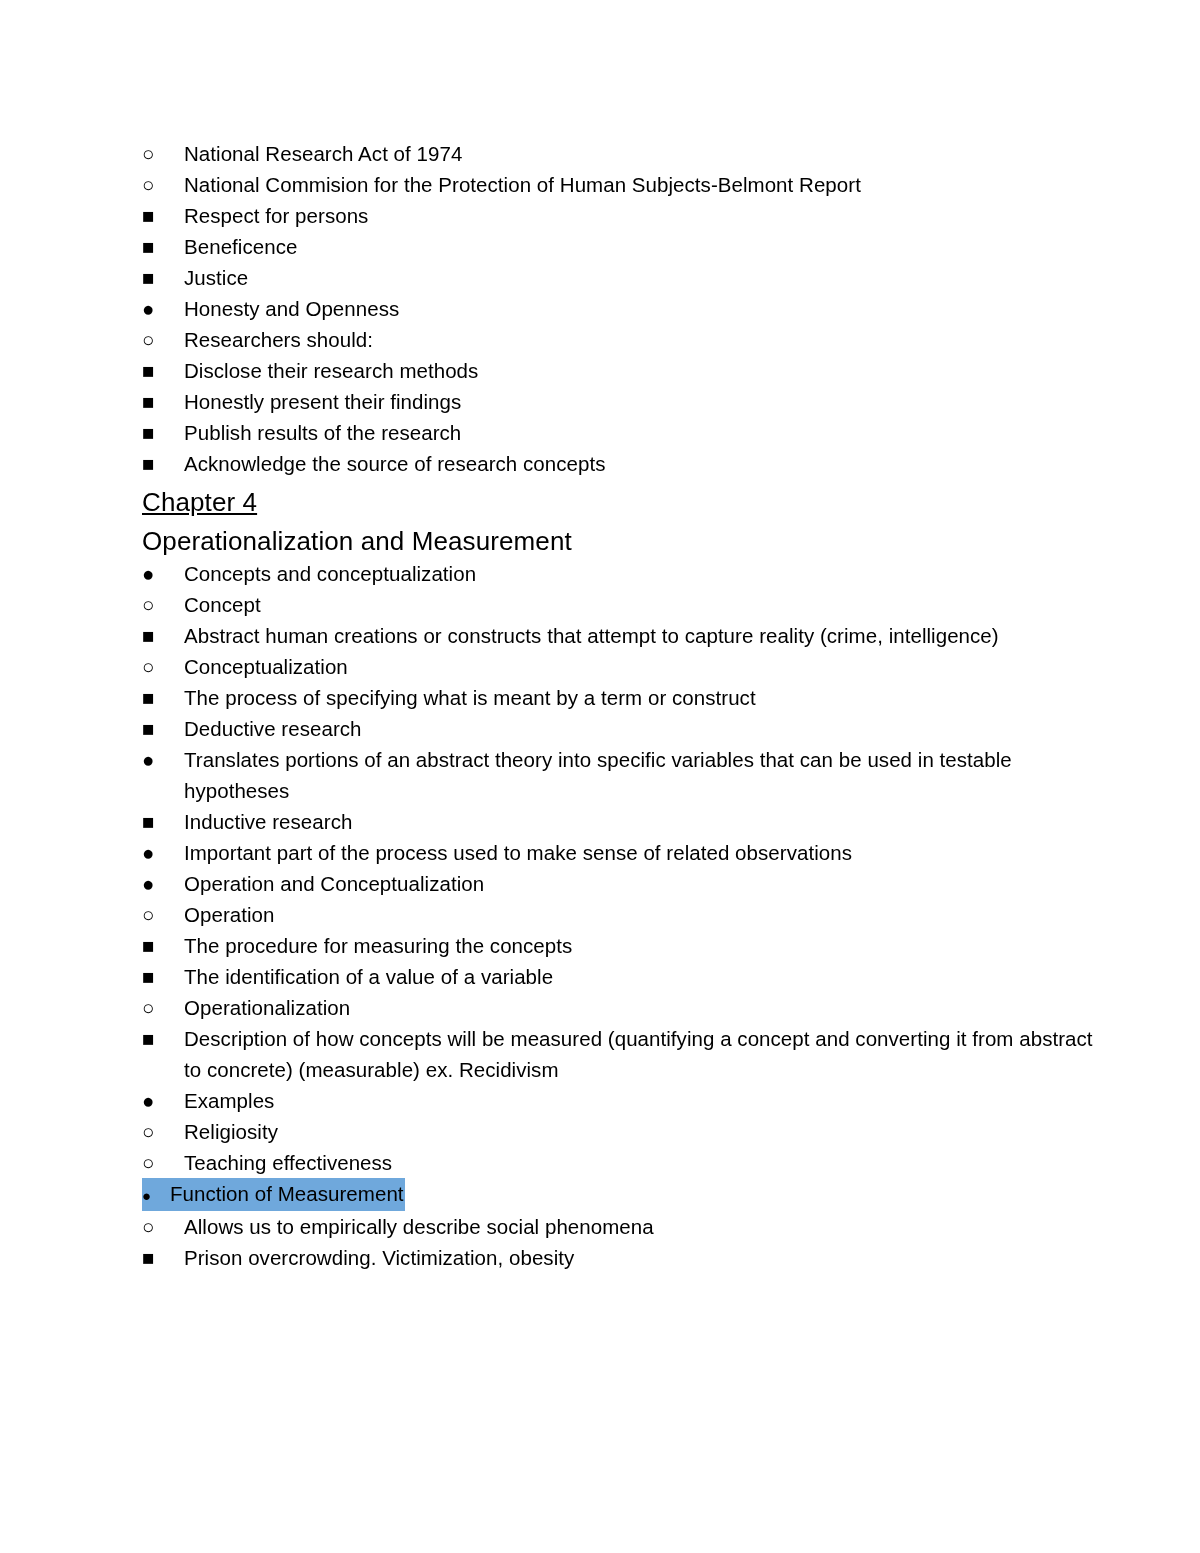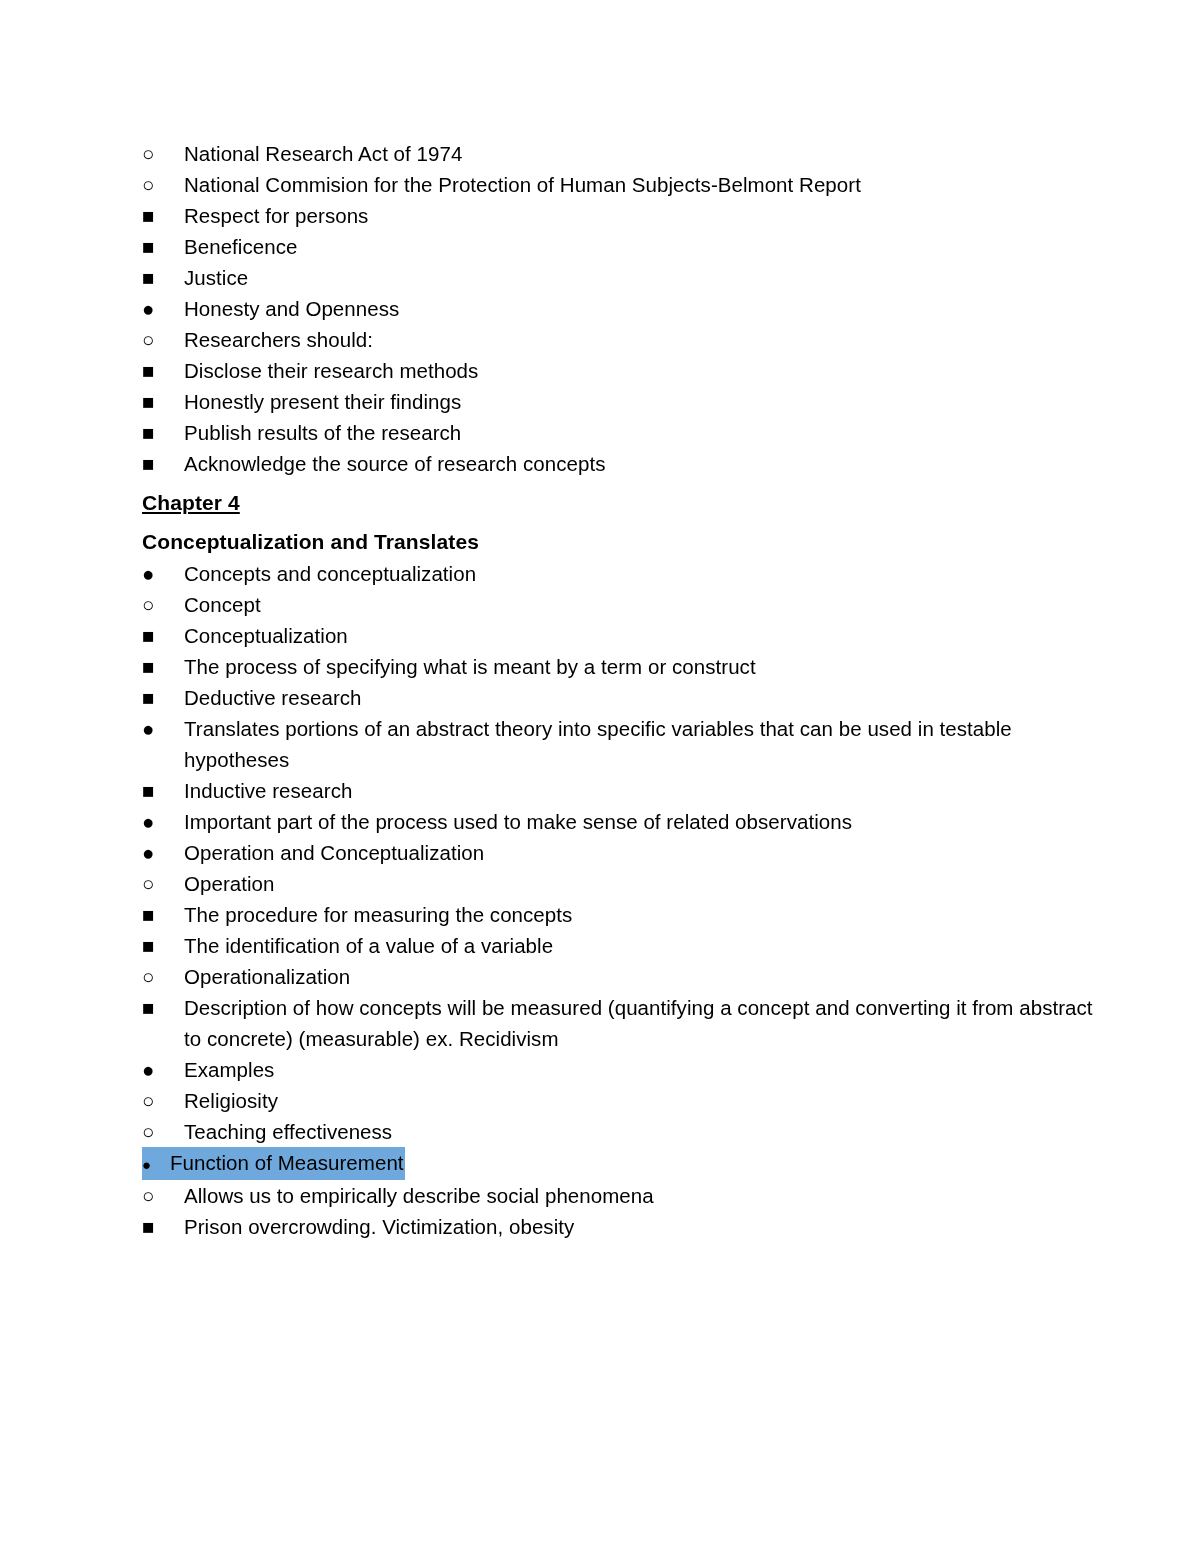--- a/index.html
+++ b/index.html
@@ -22,22 +22,22 @@
   }
   .doc-body {
     position: absolute;
     left: 142px;
     top: 138px;
     width: 960px;
   }
 
   
   .heading {
-    font-size: 21px;
-    font-weight: bold;
+    font-size: 26px;
+    font-weight: normal;
     line-height: 31px;
     letter-spacing: 0.1px;
     white-space: nowrap;
     margin-top: 8px;
   }
   .heading.underline {
     text-decoration: underline;
     text-underline-offset: 2px;
   }
   .heading-block {
@@ -167,38 +167,39 @@
           <li class="item">
             <span class="marker sq">■</span>
             <span class="txt">Acknowledge the source of research concepts</span>
           </li>
         </ul>
       </ul>
     </ul>
 
     <div class="heading-block">
       <div class="heading underline">Chapter 4</div>
-      <div class="heading">Conceptualization and Translates</div>
+      <div class="heading">Operationalization and Measurement</div>
     </div>
 
     <ul class="outline">
       <li class="item">
         <span class="marker disc">●</span>
         <span class="txt">Concepts and conceptualization</span>
       </li>
 
       <ul class="lvl2">
         <li class="item">
           <span class="marker circ">○</span>
           <span class="txt">Concept</span>
         </li>
 
         <ul class="lvl3">
           <li class="item">
             <span class="marker sq">■</span>
+            <span class="txt">Abstract human creations or constructs that attempt to capture reality (crime, intelligence)</span>
           </li>
         </ul>
 
         <li class="item">
           <span class="marker circ">○</span>
           <span class="txt">Conceptualization</span>
         </li>
 
         <ul class="lvl3">
           <li class="item">

